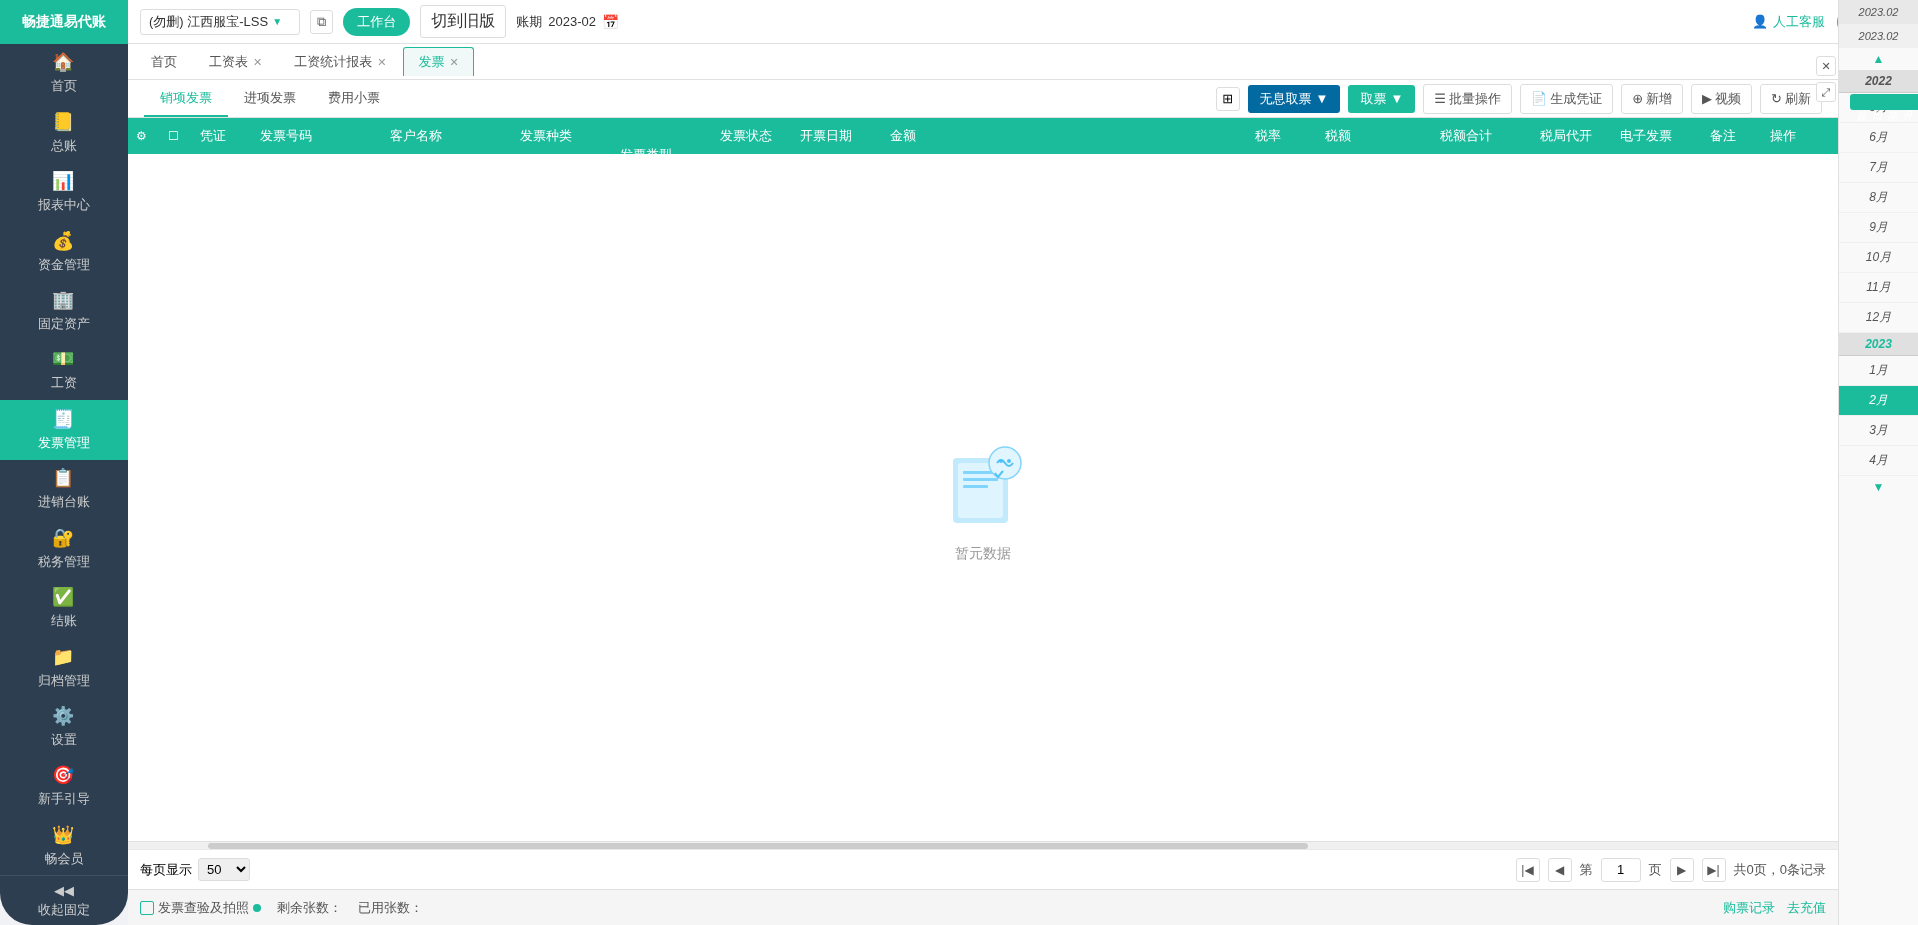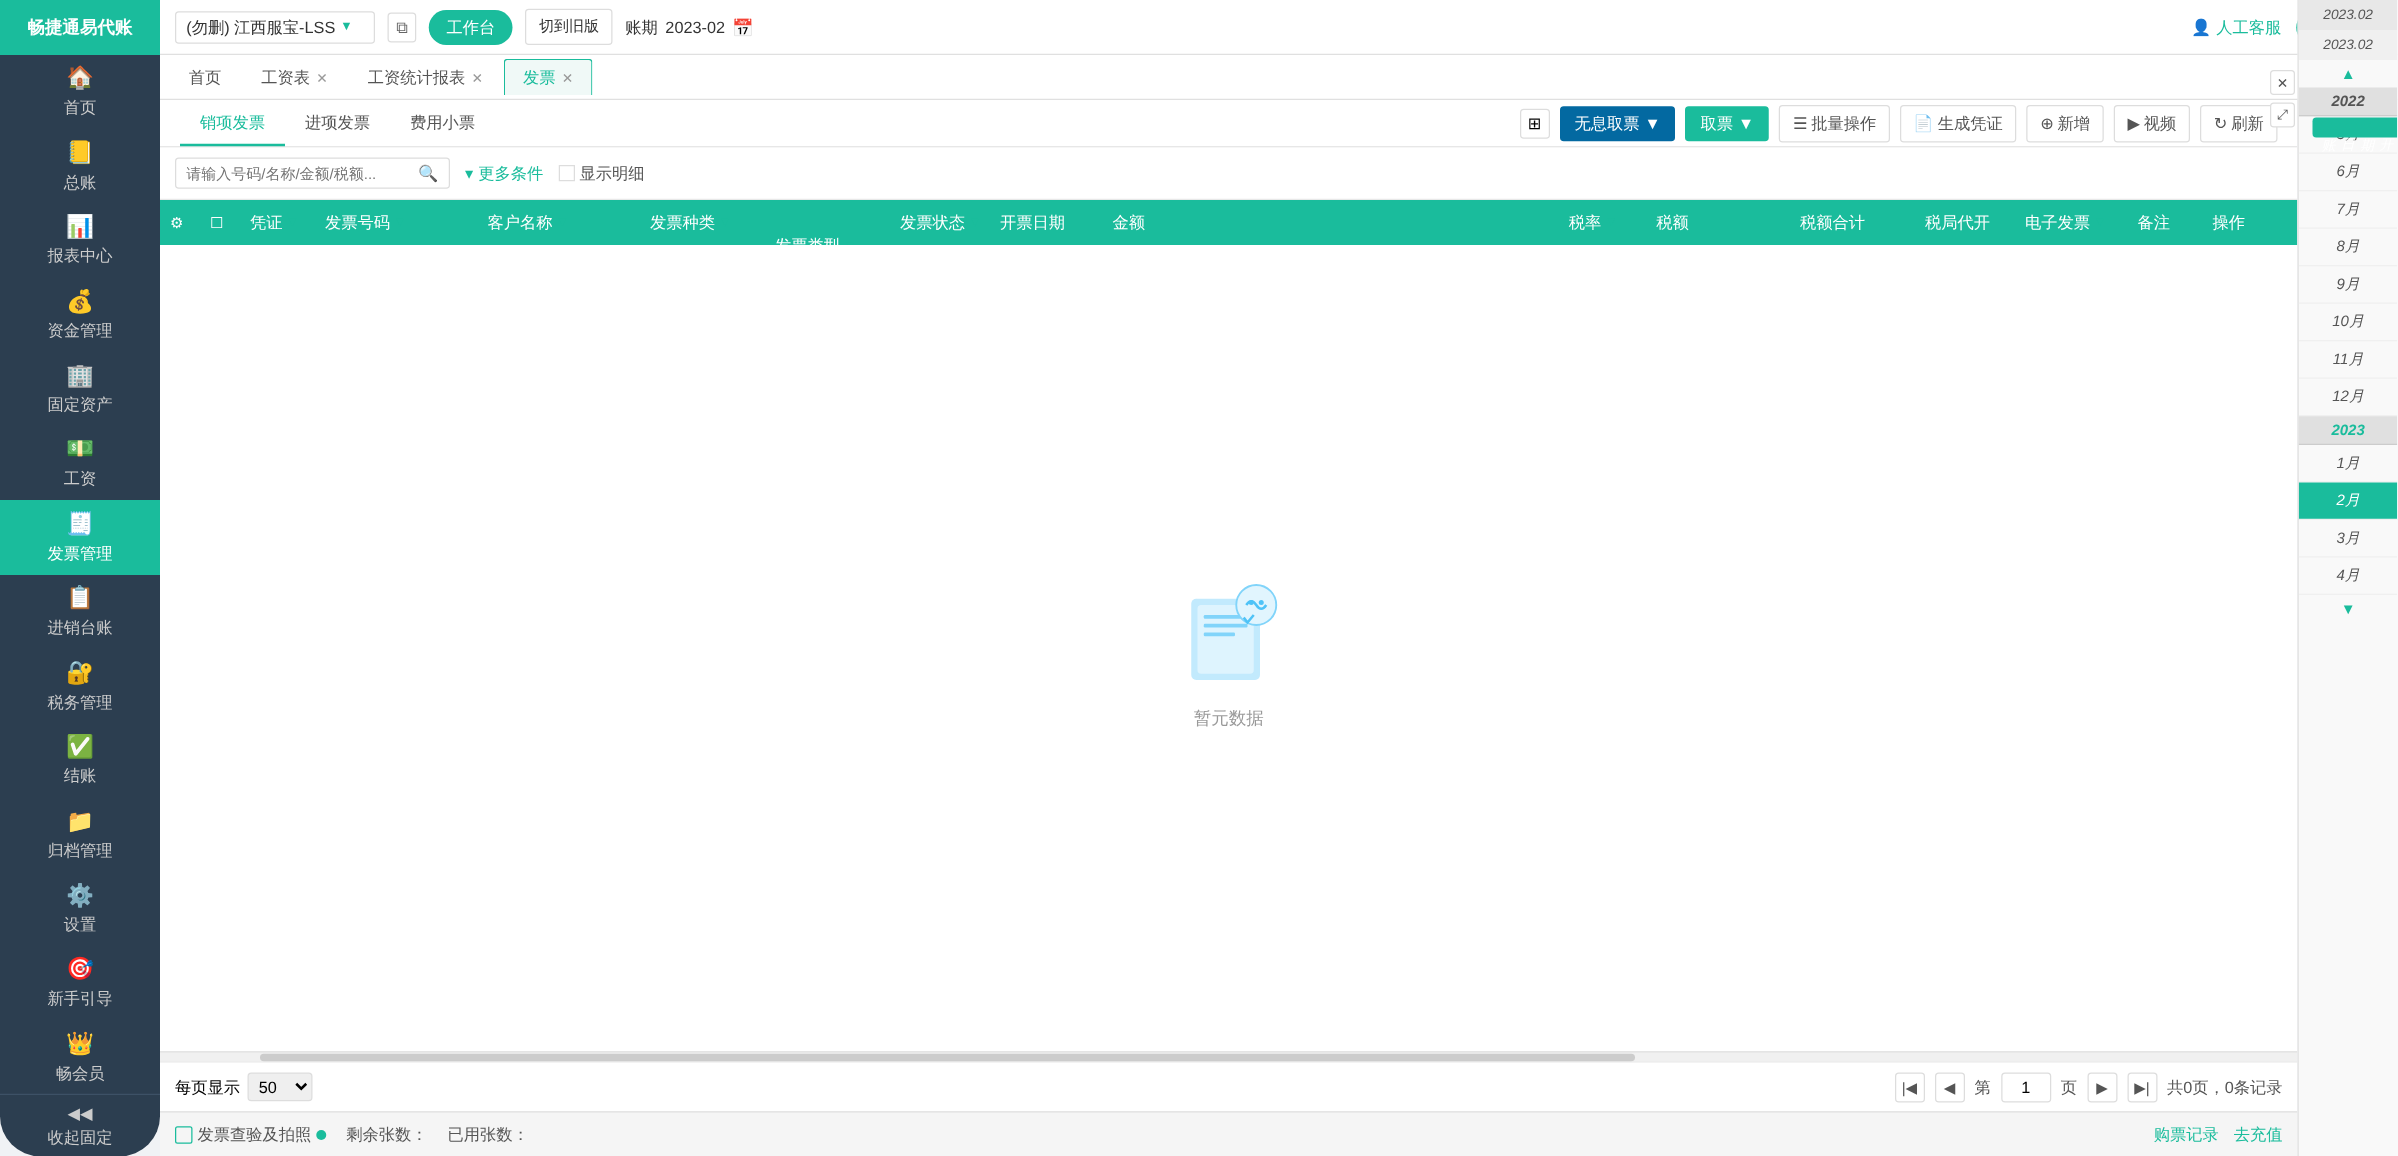--- a/index.html
+++ b/index.html
@@ -15,21 +15,21 @@
 
     
     .main { flex: 1; display: flex; flex-direction: column; overflow: hidden; position: relative; }
 
     
     .topbar { height: 44px; background: #fff; display: flex; align-items: center; padding: 0 12px; border-bottom: 1px solid #e0e0e0; gap: 10px; }
     .company-select { display: flex; align-items: center; gap: 4px; border: 1px solid #ddd; border-radius: 3px; padding: 3px 8px; cursor: pointer; font-size: 12px; color: #333; min-width: 160px; }
     .company-select .arrow { color: #1abc9c; font-size: 10px; }
     .copy-icon { border: 1px solid #ddd; border-radius: 3px; padding: 3px 6px; cursor: pointer; color: #666; }
     .workbench-btn { background: #1abc9c; color: white; border: none; border-radius: 14px; padding: 5px 14px; cursor: pointer; font-size: 13px; }
-    .switch-btn { background: #fff; color: #333; border: 1px solid #ddd; border-radius: 3px; padding: 5px 10px; cursor: pointer; font-size: 12px; }
+    .switch-btn { background: #fff; color: #333; border: 1px solid #ddd; border-radius: 3px; padding: 5px 10px; cursor: pointer; font-size: 16px; }
     .period { display: flex; align-items: center; gap: 6px; color: #333; font-size: 13px; }
     .period-icon { color: #1abc9c; font-size: 14px; }
     .topbar-right { margin-left: auto; display: flex; align-items: center; gap: 12px; color: #555; font-size: 13px; }
     .topbar-right .service { display: flex; align-items: center; gap: 4px; cursor: pointer; color: #1abc9c; }
     .topbar-right .user { display: flex; align-items: center; gap: 4px; cursor: pointer; }
     .avatar { width: 26px; height: 26px; background: #1abc9c; border-radius: 50%; display: flex; align-items: center; justify-content: center; color: white; font-size: 11px; }
 
     
     .tabs-bar { height: 36px; background: #fff; display: flex; align-items: center; padding: 0 8px; border-bottom: 1px solid #e0e0e0; gap: 2px; }
     .tab-item { display: flex; align-items: center; gap: 5px; padding: 5px 14px; border-radius: 3px 3px 0 0; cursor: pointer; font-size: 13px; color: #555; border: 1px solid transparent; border-bottom: none; }
@@ -259,34 +259,20 @@
           <span>▶</span>
           <span>视频</span>
         </button>
         <button class="btn-default">
           <span>↻</span>
           <span>刷新</span>
         </button>
       </div>
     </div>
 
-    <div class="searchbar">
-      <div class="search-input">
-        <input type="text" placeholder="请输入号码/名称/金额/税额..." style="">
-        <span style="color:#1abc9c;">🔍</span>
-      </div>
-      <div class="filter-btn">
-        <span>▾</span>
-        <span>更多条件</span>
-      </div>
-      <div class="display-detail">
-        <span class="checkbox"></span>
-        <span>显示明细</span>
-      </div>
-    </div>
 
     <div class="table-header">
       <div class="th th-icon">⚙</div>
       <div class="th th-check">☐</div>
       <div class="th th-voucher">
         <span>凭证</span>
         <span class="filter-icon">▼</span>
       </div>
       <div class="th th-invoice-no">
         <span>发票号码</span>

